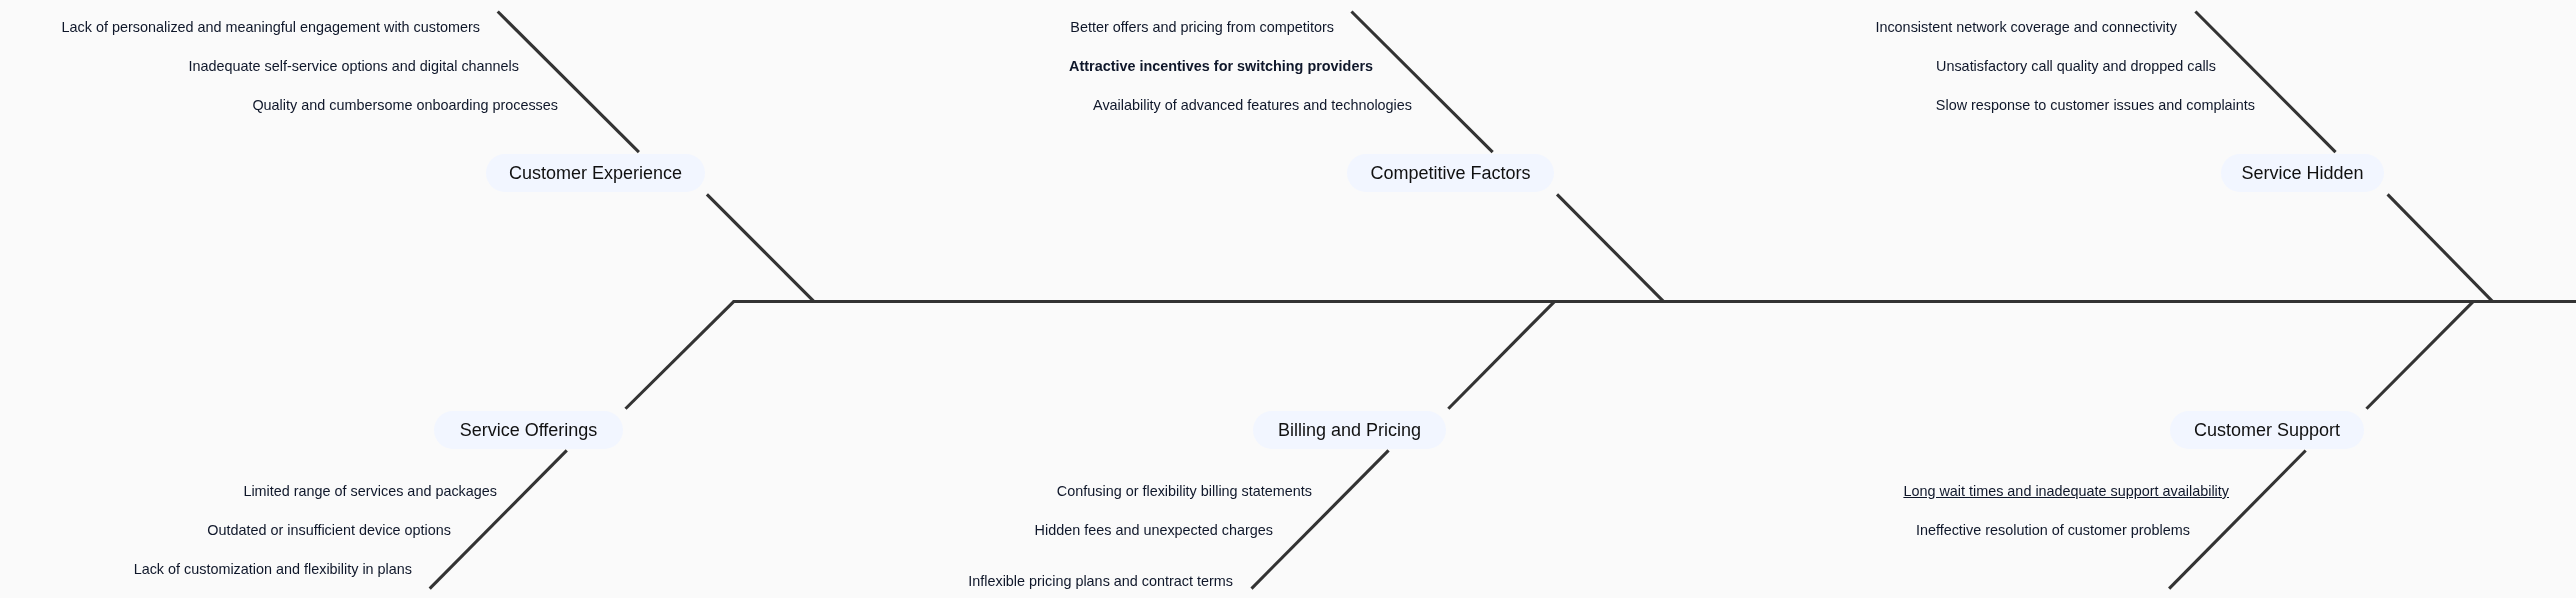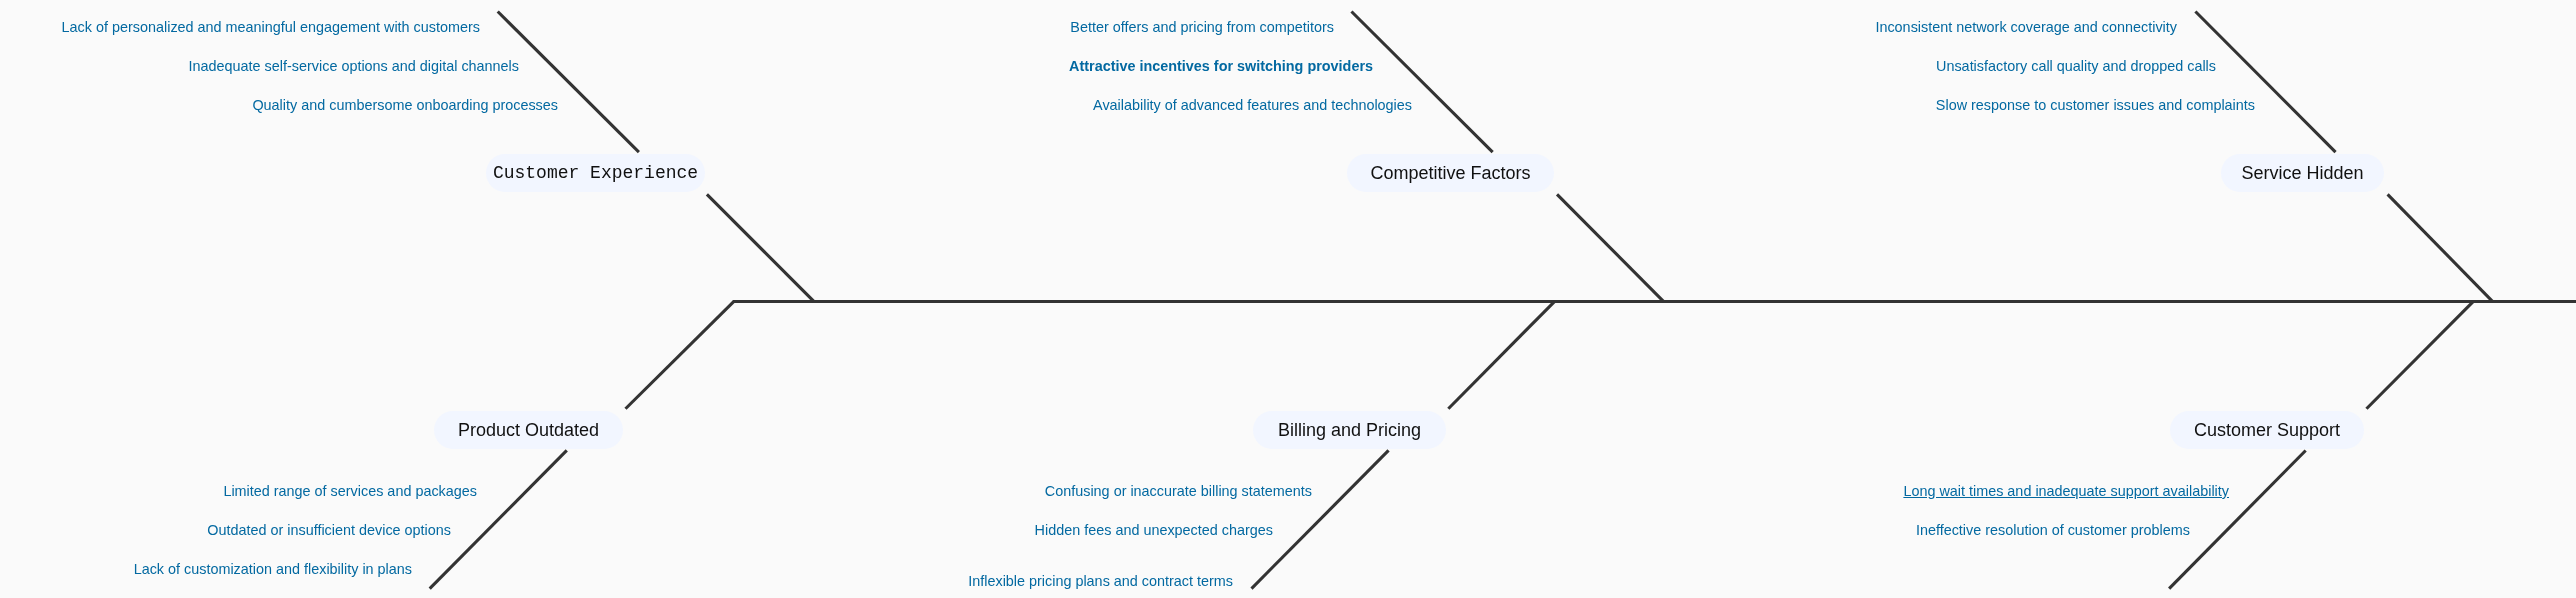--- a/index.html
+++ b/index.html
@@ -10,21 +10,21 @@
     color: #111;
   }
   #canvas { position: relative; width: 3179px; height: 599px; }
   svg.bones { position: absolute; left: 0; top: 0; }
   .cause {
     position: absolute;
     font-size: 14.4px;
     line-height: 17.5px;
     white-space: nowrap;
     text-align: right;
-    color: #0369a1;
+    color: #0f172a;
     transform: translateX(-100%);
   }
   .category {
     position: absolute;
     height: 38px;
     border-radius: 19px;
     background: #f2f6ff;
     display: flex; align-items: center; justify-content: center;
     font-size: 18px;
     color: #111;
@@ -55,21 +55,21 @@
       <line x1="1100" y1="874" x2="834" y2="1142"></line>
 
       <line x1="3017" y1="585" x2="2811" y2="793"></line>
       <line x1="2695" y1="874" x2="2429" y2="1142"></line>
 
       <line x1="4800" y1="585" x2="4593" y2="793"></line>
       <line x1="4475" y1="874" x2="4210" y2="1142"></line>
     </g>
   </svg>
 
-  <div class="category" style="left:486px; top:154px; width:219px;font-family:Liberation Mono, monospace;">
+  <div class="category" style="left:486px; top:154px; width:219px;">
     <span>Customer Experience</span>
   </div>
   <div class="cause" style="left:480px; top:18.5px;">Lack of personalized and meaningful engagement with customers</div>
   <div class="cause" style="left:519px; top:58px;">Inadequate self-service options and digital channels</div>
   <div class="cause" style="left:558px; top:97px;">Quality and cumbersome onboarding processes</div>
 
   <div class="category" style="left:1347px; top:154px; width:207px;">
     <span>Competitive Factors</span>
   </div>
   <div class="cause" style="left:1334px; top:18.5px;">Better offers and pricing from competitors</div>
@@ -77,30 +77,30 @@
   <div class="cause" style="left:1412px; top:97px;">Availability of advanced features and technologies</div>
 
   <div class="category" style="left:2221px; top:154px; width:163px;">
     <span>Service Hidden</span>
   </div>
   <div class="cause" style="left:2177px; top:18.5px;">Inconsistent network coverage and connectivity</div>
   <div class="cause" style="left:2216px; top:58px;">Unsatisfactory call quality and dropped calls</div>
   <div class="cause" style="left:2255px; top:97px;">Slow response to customer issues and complaints</div>
 
   <div class="category" style="left:434px; top:411px; width:189px;">
-    <span>Product Outdated</span>
+    <span>Service Offerings</span>
   </div>
-  <div class="cause" style="left:477px; top:483px;">Limited range of services and packages</div>
+  <div class="cause" style="left:497px; top:483px;">Limited range of services and packages</div>
   <div class="cause" style="left:451px; top:522px;">Outdated or insufficient device options</div>
   <div class="cause" style="left:412px; top:561px;">Lack of customization and flexibility in plans</div>
 
   <div class="category" style="left:1253px; top:411px; width:193px;">
     <span>Billing and Pricing</span>
   </div>
-  <div class="cause" style="left:1312px; top:483px;">Confusing or inaccurate billing statements</div>
+  <div class="cause" style="left:1312px; top:483px;">Confusing or flexibility billing statements</div>
   <div class="cause" style="left:1273px; top:522px;">Hidden fees and unexpected charges</div>
   <div class="cause" style="left:1233px; top:573px;">Inflexible pricing plans and contract terms</div>
 
   <div class="category" style="left:2170px; top:411px; width:194px;">
     <span>Customer Support</span>
   </div>
   <div class="cause" style="left:2229px; top:483px;text-decoration:underline;">Long wait times and inadequate support availability</div>
   <div class="cause" style="left:2190px; top:522px;">Ineffective resolution of customer problems</div>
 
 </div>

